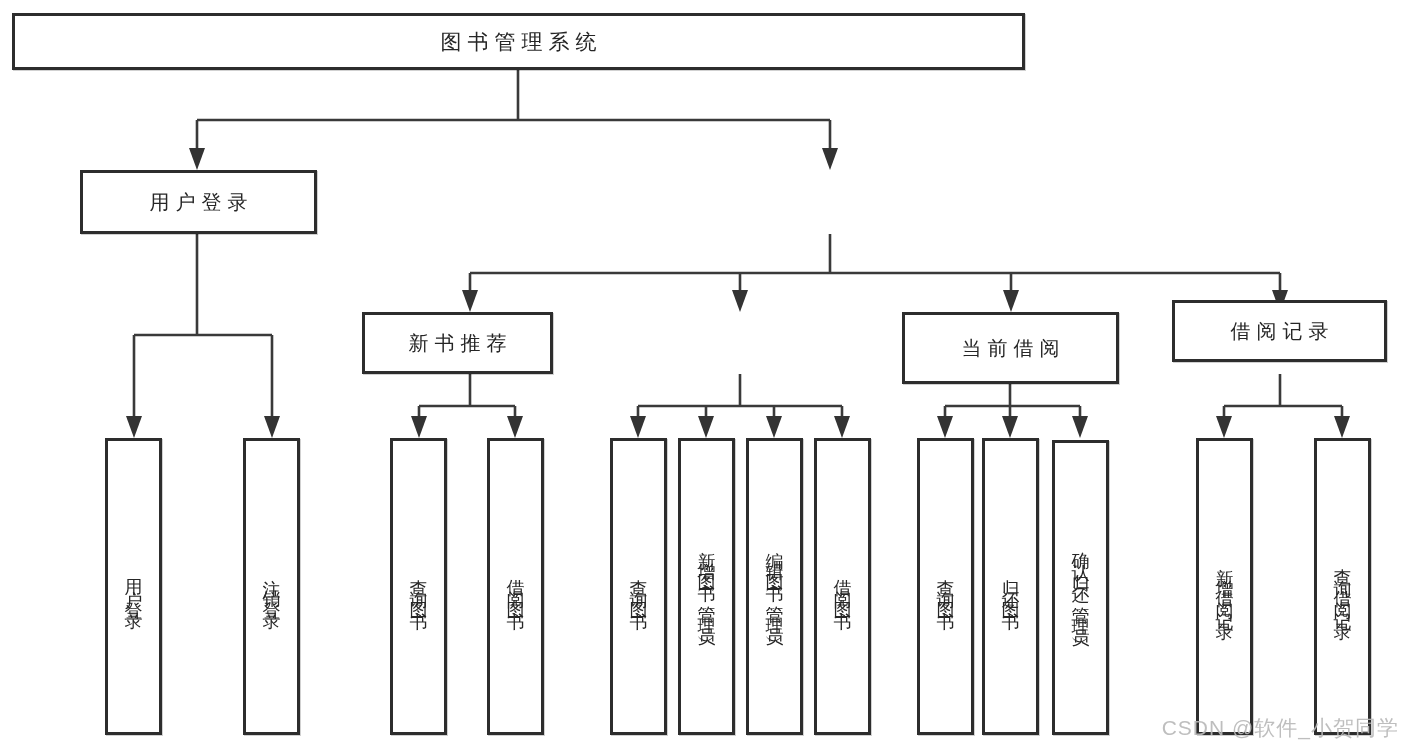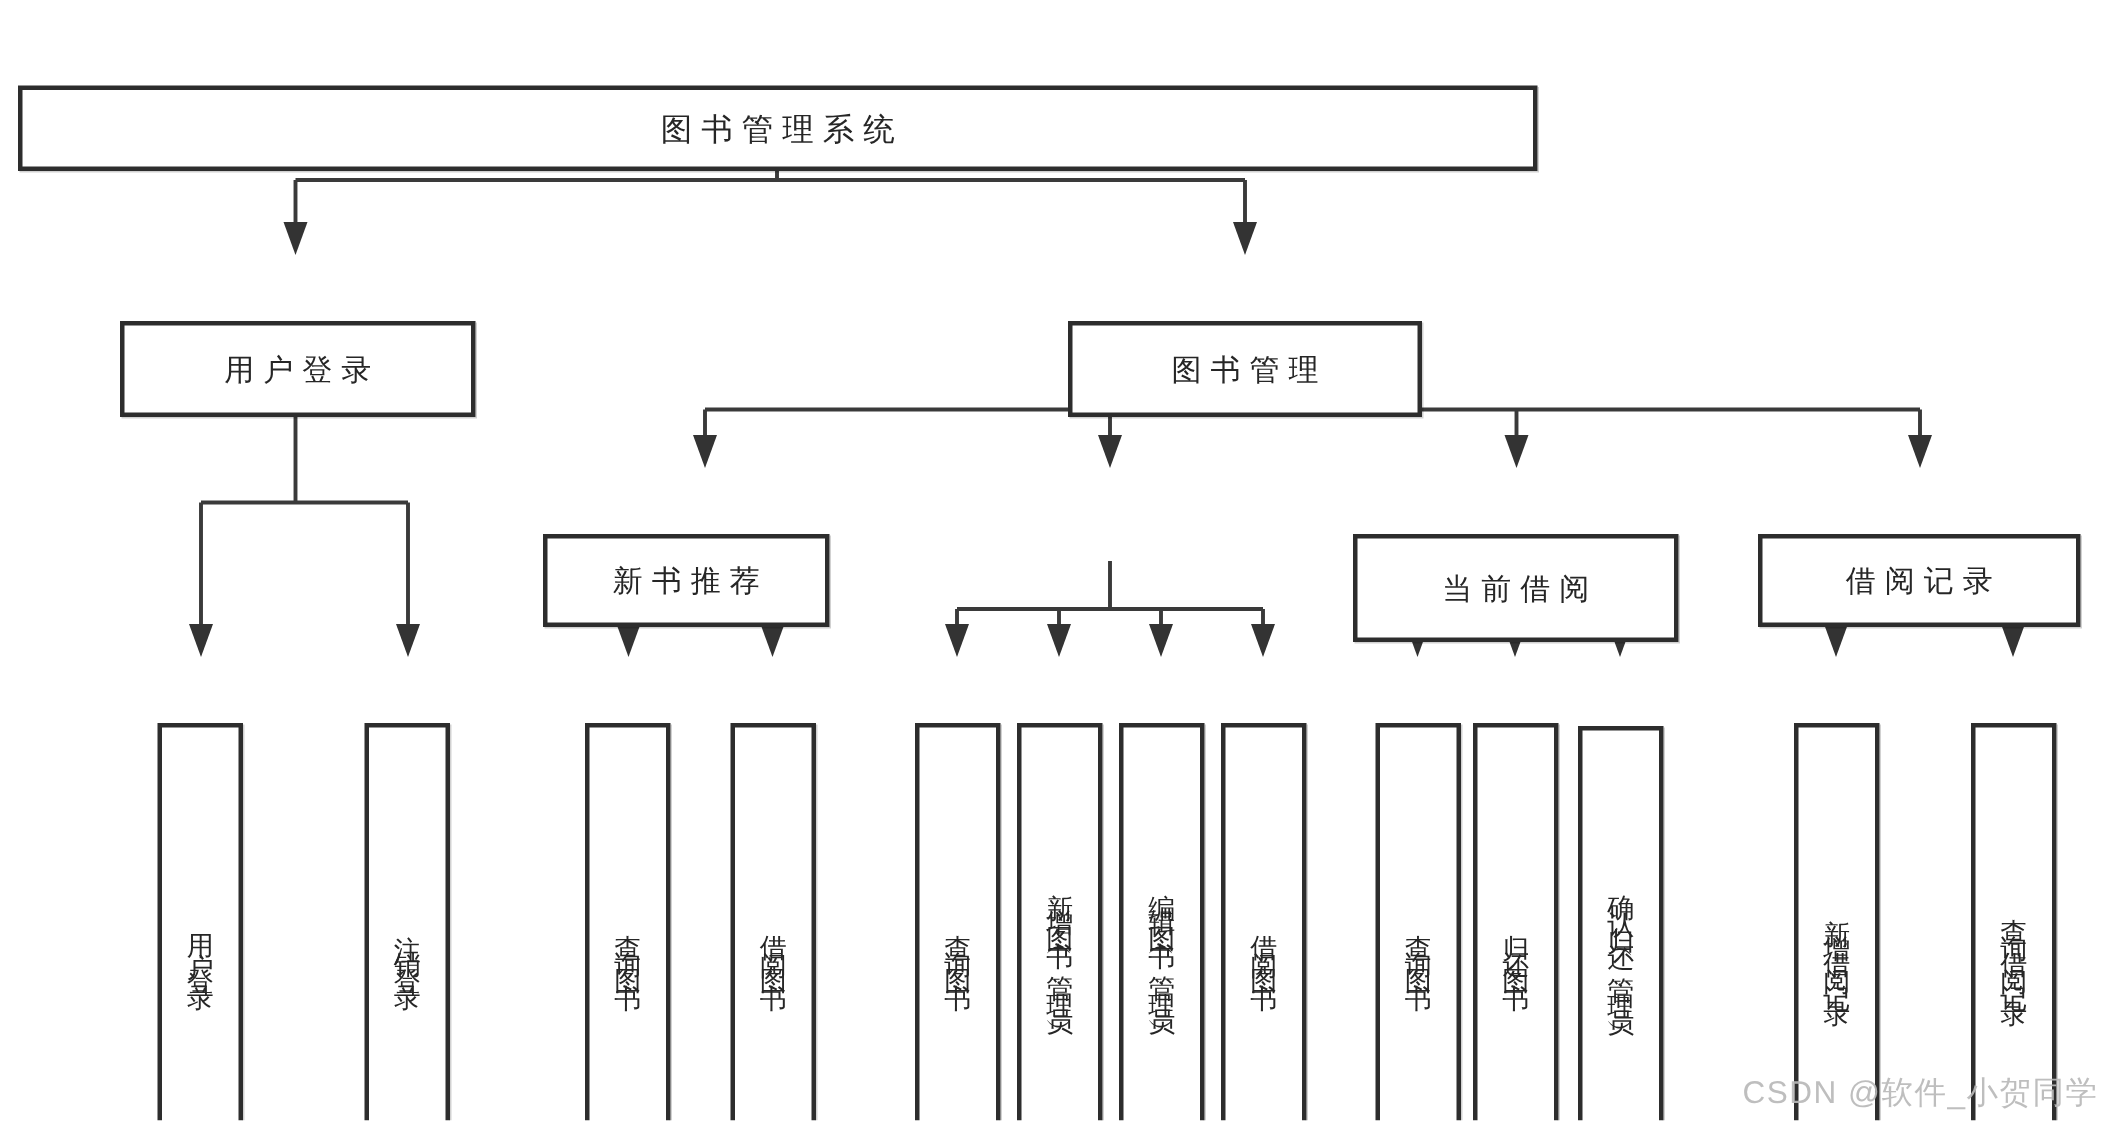--- a/index.html
+++ b/index.html
@@ -15,21 +15,20 @@
   .connectors path { stroke:#3a3a3a; stroke-width:2.6; fill:none; }
   .connectors polygon { fill:#333333; stroke:none; }
   .box {
     position:absolute;
     box-sizing:border-box;
     background:#ffffff;
     border:3px solid #2d2d2d;
     display:flex; align-items:center; justify-content:center;
     z-index:2;
     box-shadow:1px 1px 0 rgba(0,0,0,0.18);
-    margin-top:44px;
   }
   .h-box span {
     font-size:20px; letter-spacing:6px; text-indent:6px;
     white-space:nowrap; color:#262626;
   }
   .root-box span { font-size:21px; }
   .leaf span {
     writing-mode:vertical-rl;
     font-size:18px; letter-spacing:11px;
     color:#262626;
@@ -86,31 +85,28 @@
     </g>
   </svg>
 
   <div class="box h-box root-box" style="left:12px;top:13px;width:1013px;height:57px">
     <span>图书管理系统</span>
   </div>
 
   <div class="box h-box" style="left:80px;top:170px;width:237px;height:64px">
     <span>用户登录</span>
   </div>
-  <div class="box h-box" style="left:712px;top:170px;width:236px;height:64px">
-    <span>图书管理</span>
-  </div>
 
   <div class="box h-box" style="left:362px;top:312px;width:191px;height:62px">
     <span>新书推荐</span>
   </div>
   <div class="box h-box" style="left:902px;top:312px;width:217px;height:72px">
     <span>当前借阅</span>
   </div>
-  <div class="box h-box" style="left:1172px;top:312px;width:215px;height:62px">
+  <div class="box h-box" style="left:1172px;top:300px;width:215px;height:62px">
     <span>借阅记录</span>
   </div>
 
   <div class="box leaf" style="left:105px;top:438px;width:57px;height:297px">
     <span>用户登录</span>
   </div>
   <div class="box leaf" style="left:243px;top:438px;width:57px;height:297px">
     <span>注销登录</span>
   </div>
 

